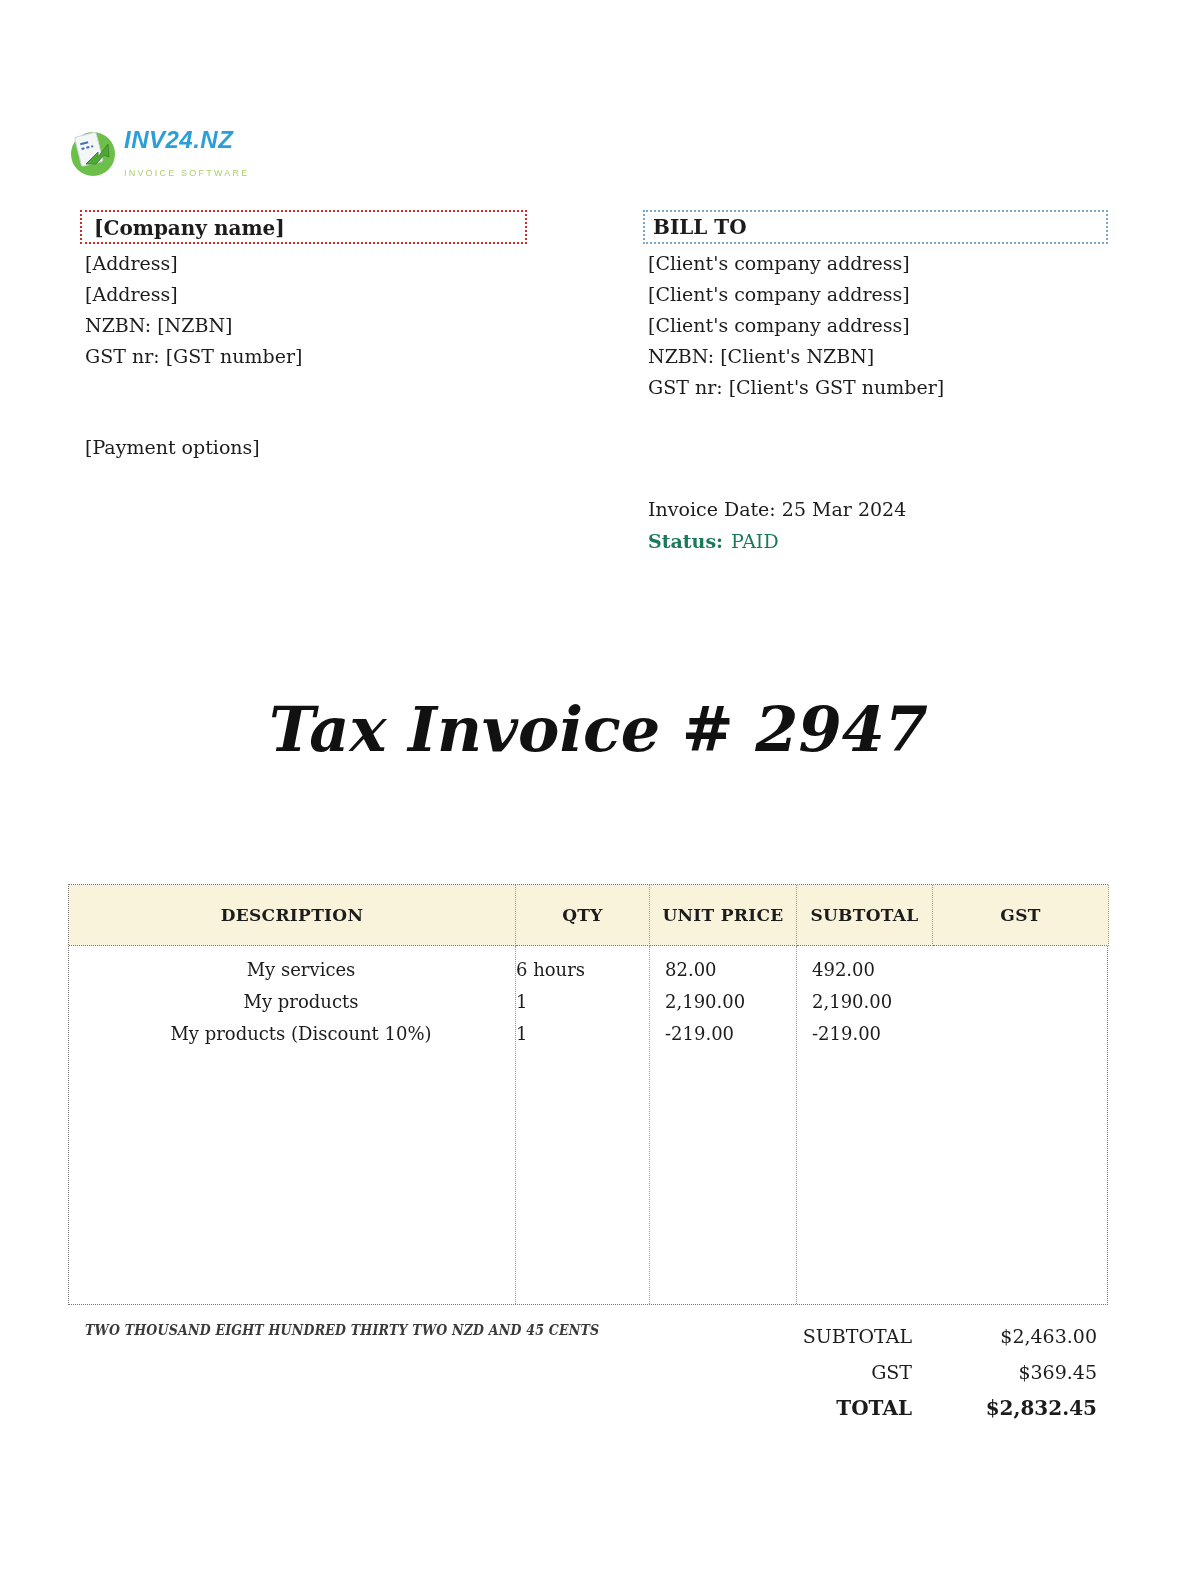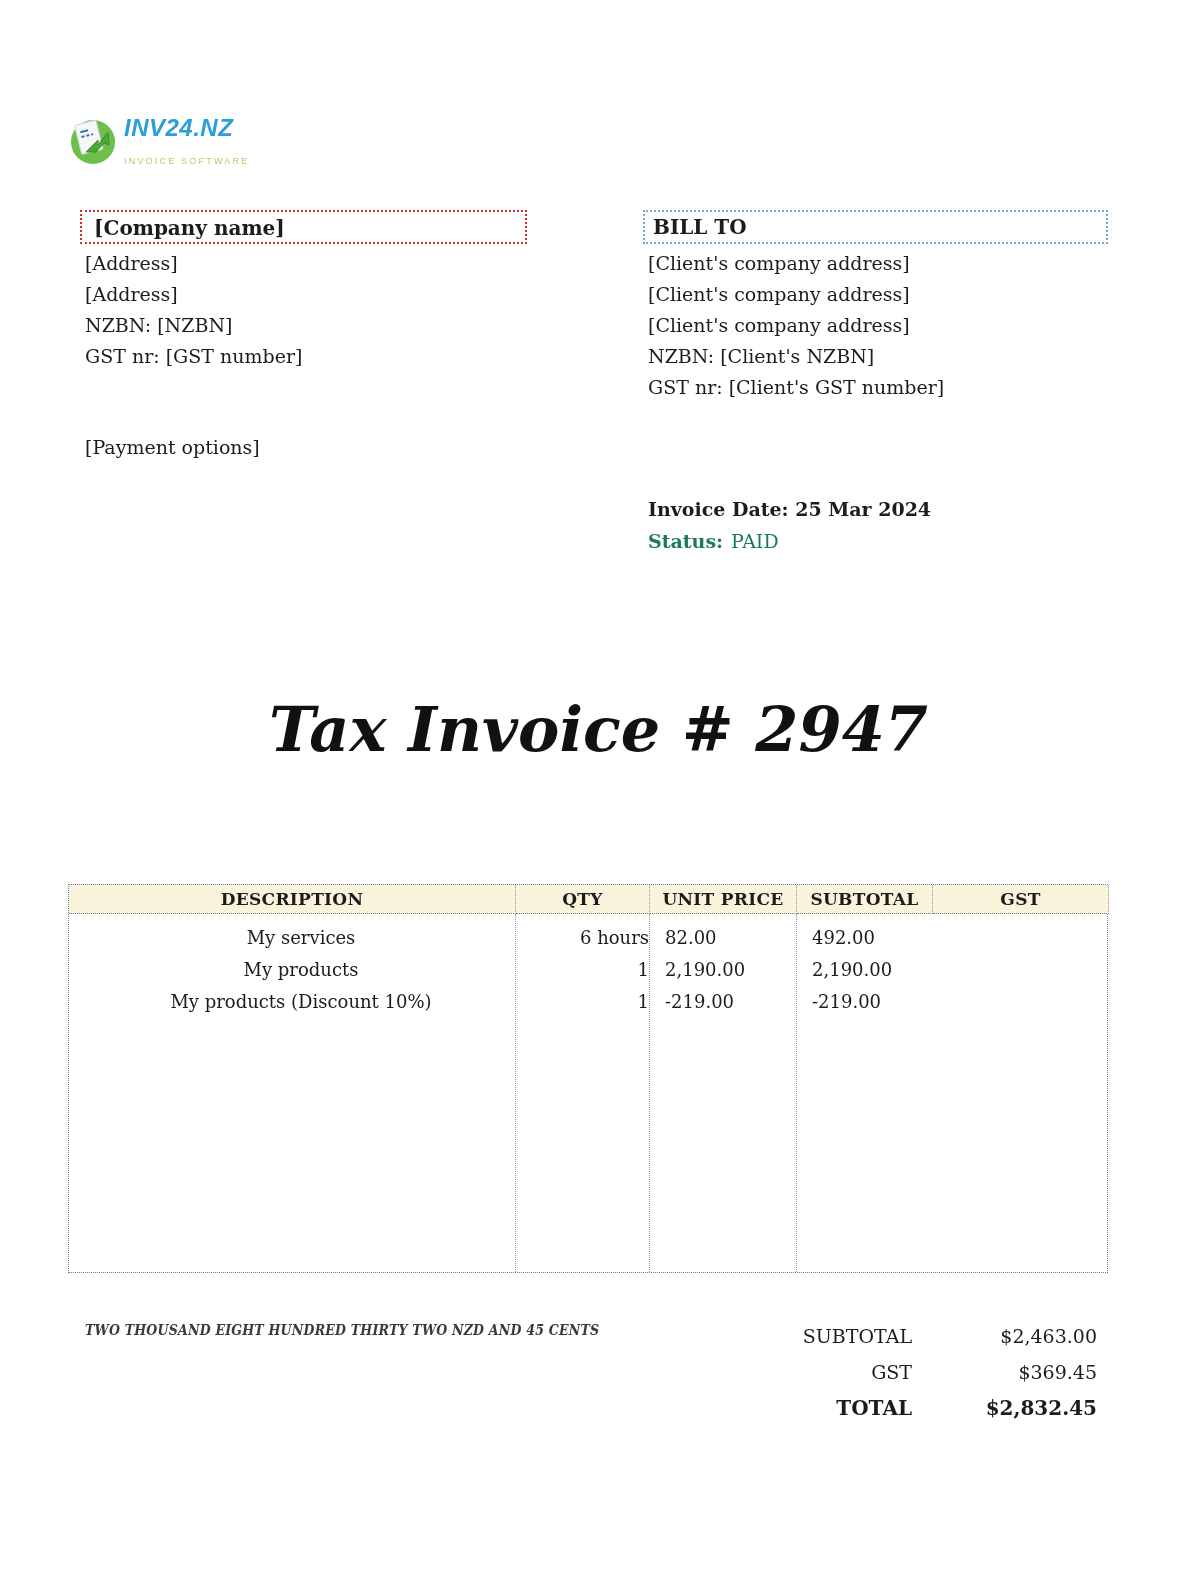--- a/index.html
+++ b/index.html
@@ -5,21 +5,21 @@
   * { margin:0; padding:0; box-sizing:border-box; }
   html,body { background:#ffffff; }
   body {
     width:1197px; height:1596px; position:relative;
     font-family:"DejaVu Serif","Liberation Serif",serif;
     color:#1c1c1c;
   }
   .page { position:absolute; inset:0; background:#fff; }
 
   
-  .logo { position:absolute; left:68px; top:116px; display:flex; align-items:center; }
+  .logo { position:absolute; left:68px; top:128px; display:flex; align-items:center; }
   .logo-icon { width:50px; height:50px; }
   .logo-text { margin-left:6px; line-height:1; }
   .logo-brand {
     font-family:"Liberation Sans",sans-serif; font-weight:bold; font-style:italic;
     font-size:24px; color:#2d9fd8; letter-spacing:0.5px;
   }
   .logo-tagline {
     font-family:"Liberation Sans",sans-serif; font-size:9px; color:#a9d06b;
     letter-spacing:2.2px; margin-top:17px;
   }
@@ -35,49 +35,49 @@
     border:2px dotted #7ba7c9; padding:2px 8px;
     font-size:20px; font-weight:bold; display:flex; align-items:center;
   }
   .seller-lines { position:absolute; left:85px; top:248px; width:430px; }
   .billto-lines { position:absolute; left:648px; top:248px; width:460px; }
   .addr-line { font-size:19px; line-height:31px; }
   .payment-options { position:absolute; left:85px; top:436px; font-size:19px; }
 
   
   .meta { position:absolute; left:648px; top:493px; }
-  .meta-line { font-size:19px; line-height:32px;font-weight:bold; }
+  .meta-line { font-size:19px; line-height:32px; }
   .meta-line.bold { font-weight:bold; }
   .status-line { color:#1b7a58; font-size:19px; line-height:32px; }
   .status-line .lbl { font-weight:bold; }
   .status-line .val { margin-left:8px; }
 
   
   .title {
     position:absolute; left:0; top:693px; width:100%;
     text-align:center; font-size:62px; font-weight:bold; font-style:italic;
     color:#111;
   }
 
   
   .invoice-table {
     position:absolute; left:68px; top:884px; width:1040px;
     display:grid; grid-template-columns:447px 134px 147px 136px 176px;
     border:1px dotted #777;
   }
   .th {
-    background:#f8f3da; height:29px; display:flex; align-items:center; justify-content:center;
+    background:#f8f3da; height:61px; display:flex; align-items:center; justify-content:center;
     font-weight:bold; font-size:17px; letter-spacing:0.3px;
     border-bottom:1px dotted #777;
   }
   .th:not(:last-of-type), .td:not(:last-of-type) { border-right:1px dotted #999; }
   .td { height:358px; padding-top:8px; font-size:18px; }
   .td .line { line-height:32px; white-space:nowrap; }
   .td.col-desc { padding-left:18px;text-align:center; }
-  .td.col-qty .line { text-align:right; }
+  .td.col-qty .line { text-align:left; }
   .td.col-unit { padding-left:15px; }
   .td.col-sub { padding-left:15px; }
   .td.col-gst .line { text-align:center; }
 
   
   .amount-words {
     position:absolute; left:85px; top:1322px; width:560px;
     font-size:14px; font-weight:bold; font-style:italic; color:#3a3a3a;
     font-stretch:condensed; letter-spacing:0.2px;
   }

